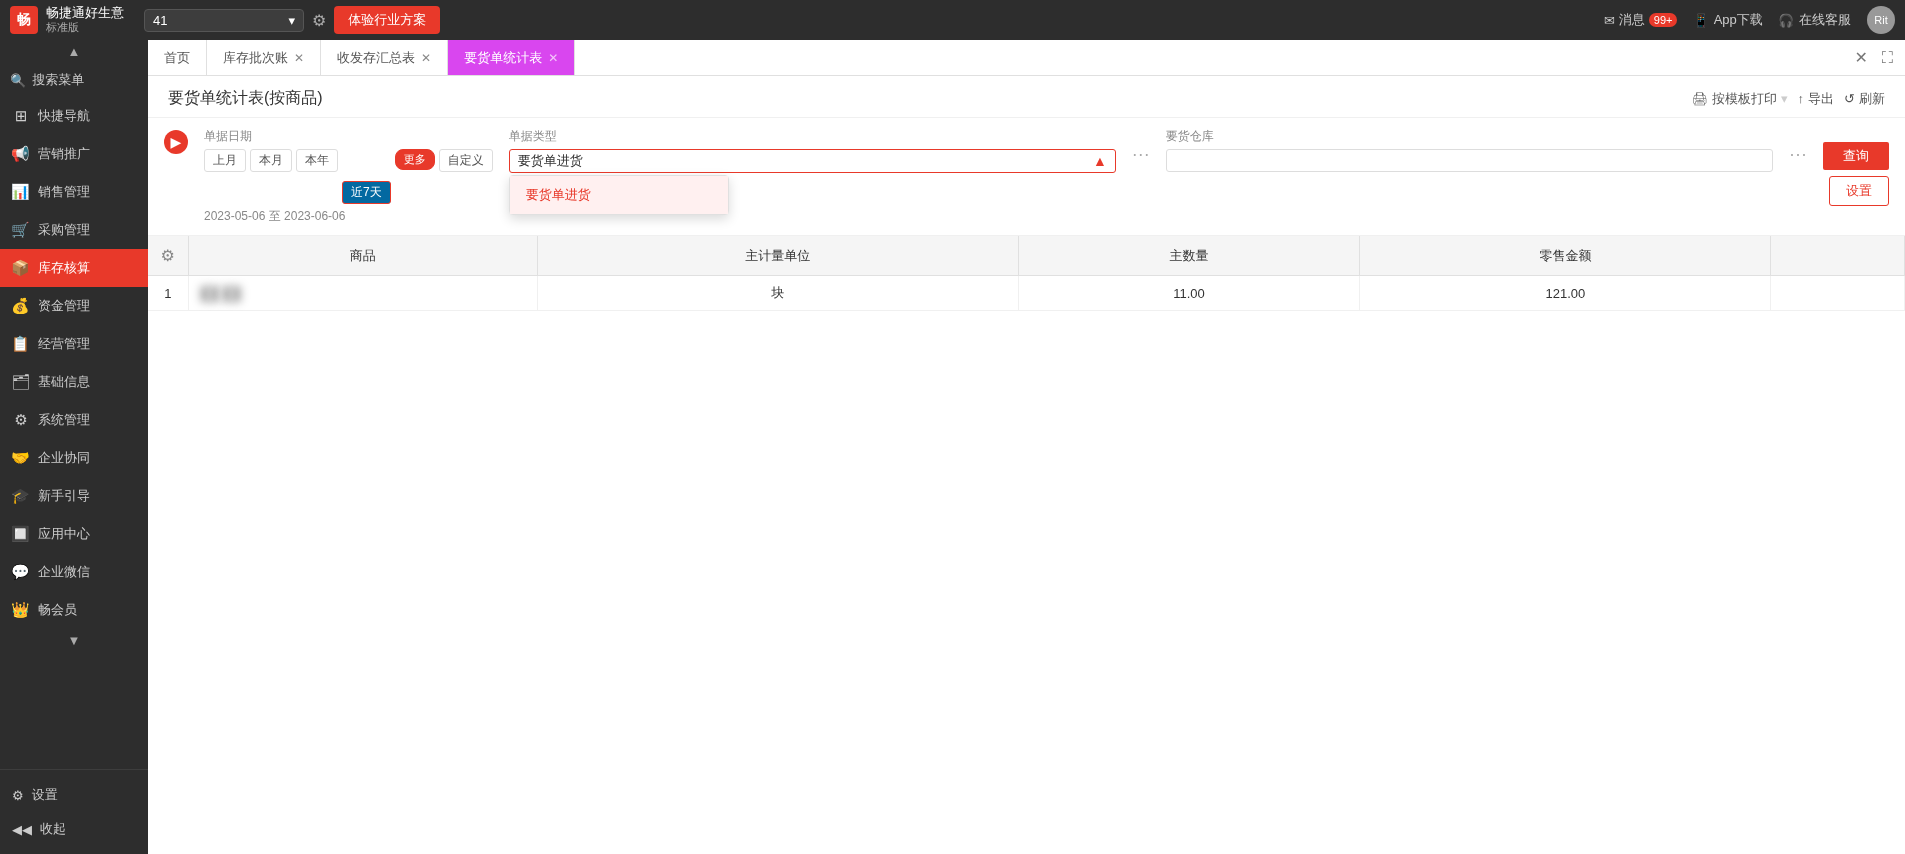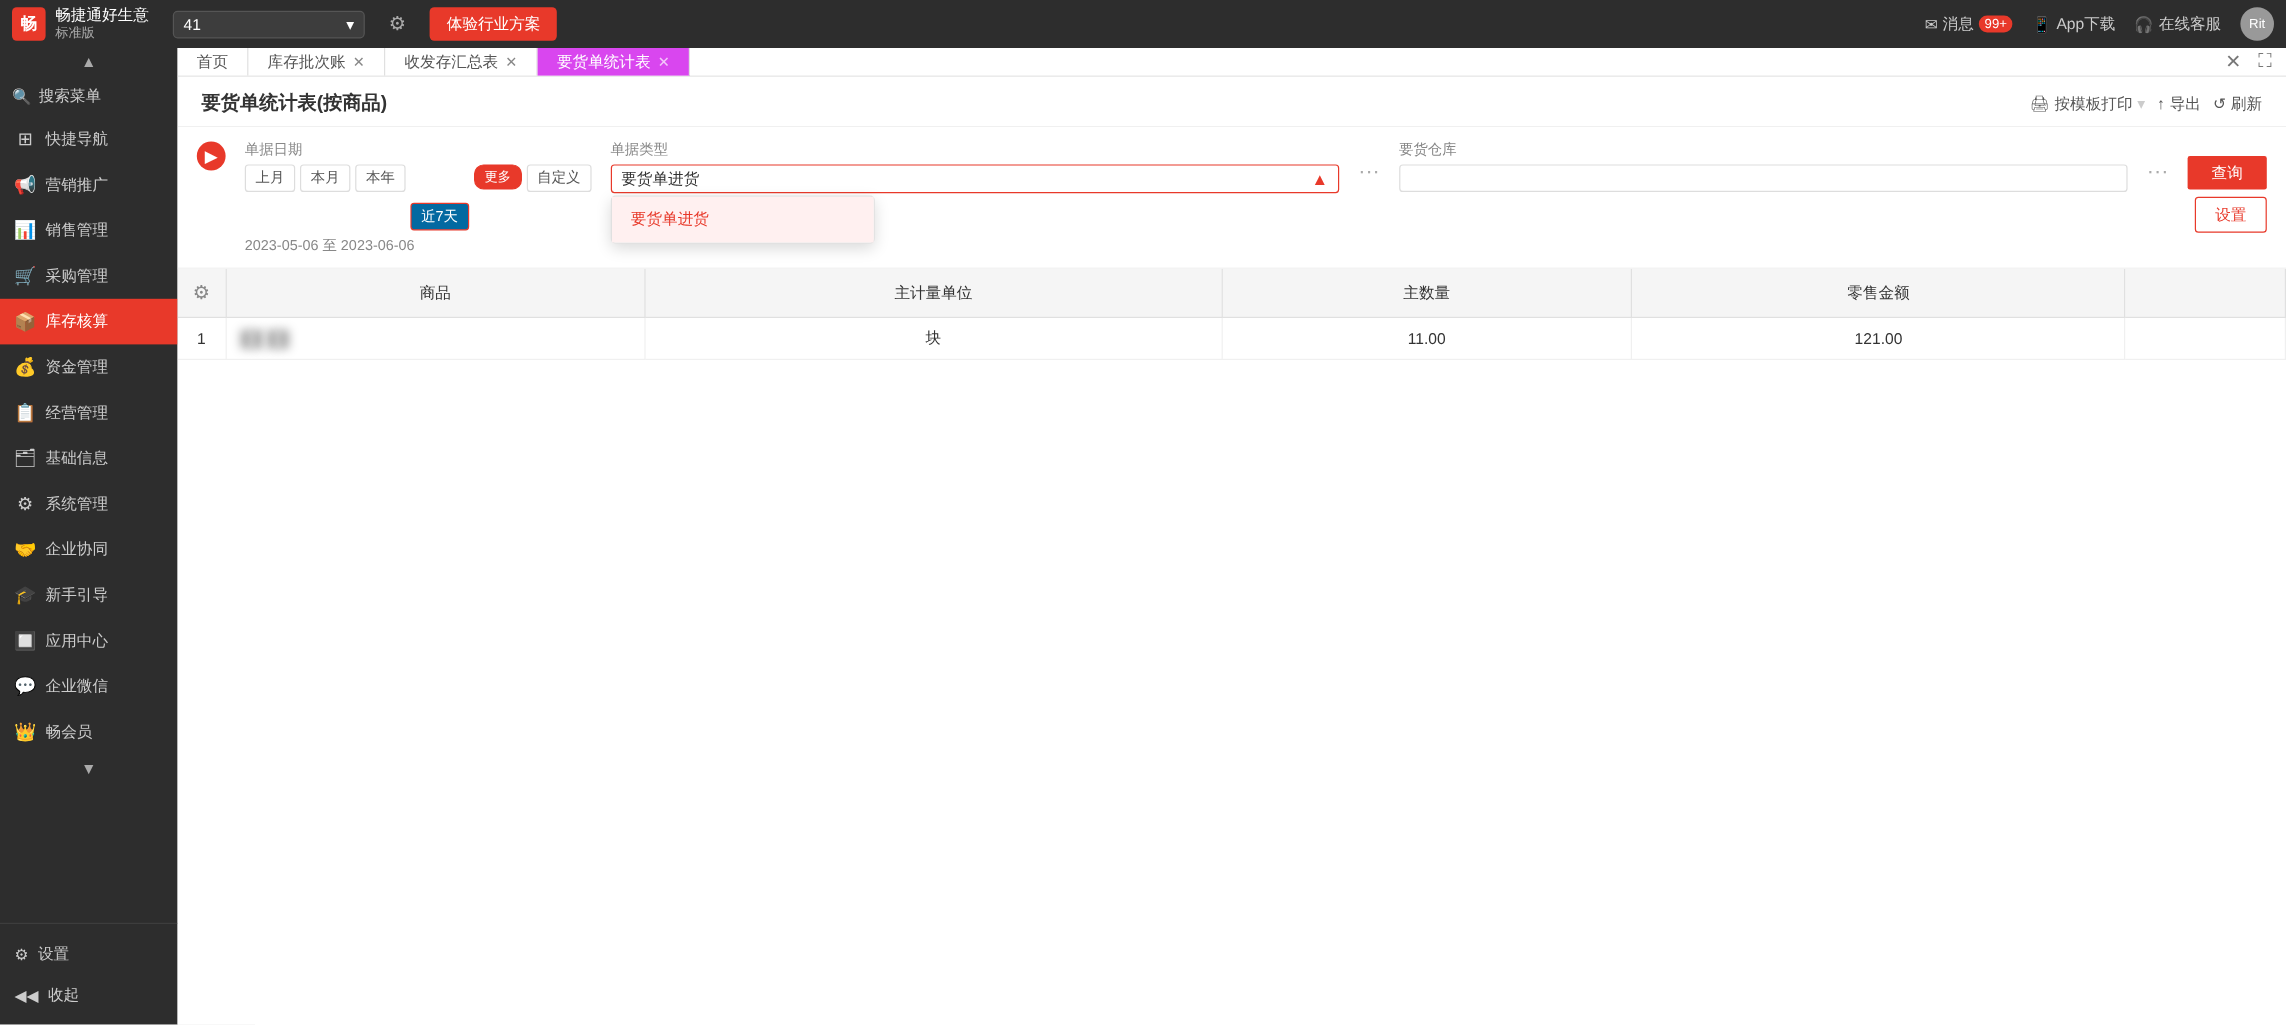--- a/index.html
+++ b/index.html
@@ -10,48 +10,48 @@
     .top-bar { height: 40px; background: #2d2d2d; display: flex; align-items: center; padding: 0 10px; flex-shrink: 0; }
     .main-layout { display: flex; flex: 1; overflow: hidden; }
     .sidebar { width: 148px; background: #2d2d2d; display: flex; flex-direction: column; height: 100%; }
     .content-area { flex: 1; display: flex; flex-direction: column; background: #f0f0f0; overflow: hidden; }
 
     
     .top-bar-left { display: flex; align-items: center; gap: 8px; }
     .logo-icon { width: 28px; height: 28px; background: #e8392a; border-radius: 4px; display: flex; align-items: center; justify-content: center; color: white; font-size: 14px; font-weight: bold; }
     .app-title { color: white; font-size: 13px; line-height: 1.2; }
     .app-subtitle { color: #aaa; font-size: 11px; }
-    .top-bar-center { flex: 1; display: flex; align-items: center; gap: 20px; margin-left: 20px; }
+    .top-bar-center { flex: 1; display: flex; align-items: center; gap: 8px; margin-left: 20px; }
     .company-select { background: #3d3d3d; border: 1px solid #555; border-radius: 4px; color: white; padding: 3px 8px; font-size: 13px; display: flex; align-items: center; gap: 5px; cursor: pointer; width: 160px; }
     .settings-btn { color: #aaa; cursor: pointer; font-size: 16px; }
     .trial-btn { background: #e8392a; color: white; border: none; border-radius: 4px; padding: 5px 14px; cursor: pointer; font-size: 13px; }
     .top-bar-right { display: flex; align-items: center; gap: 16px; margin-left: auto; }
     .top-bar-right-item { display: flex; align-items: center; gap: 4px; color: #ccc; cursor: pointer; font-size: 13px; }
     .badge { background: #e8392a; color: white; border-radius: 8px; padding: 1px 5px; font-size: 11px; }
     .avatar { width: 28px; height: 28px; background: #888; border-radius: 50%; }
     .sidebar-search { display: flex; align-items: center; gap: 6px; padding: 8px 10px; color: #ccc; cursor: pointer; font-size: 13px; }
     .sidebar-item { display: flex; align-items: center; gap: 8px; padding: 10px 12px; color: #ccc; cursor: pointer; font-size: 13px; }
     .sidebar-item.active { background: #e8392a; color: white; }
     .sidebar-item .icon { width: 18px; height: 18px; display: flex; align-items: center; justify-content: center; font-size: 15px; }
     .sidebar-bottom { margin-top: auto; border-top: 1px solid #3d3d3d; padding: 8px 0; }
     .sidebar-bottom-item { display: flex; align-items: center; gap: 8px; padding: 8px 12px; color: #ccc; cursor: pointer; font-size: 13px; }
 
     
-    .tab-bar { display: flex; align-items: center; background: white; border-bottom: 1px solid #e0e0e0; padding: 0; height: 24px; flex-shrink: 0; }
+    .tab-bar { display: flex; align-items: center; background: white; border-bottom: 1px solid #e0e0e0; padding: 0; height: 36px; flex-shrink: 0; }
     .tab-item { display: flex; align-items: center; gap: 6px; padding: 0 16px; height: 100%; cursor: pointer; border-right: 1px solid #e0e0e0; color: #555; font-size: 13px; white-space: nowrap; }
     .tab-item.active { background: #d946ef; color: white; }
     .tab-item .close-icon { font-size: 12px; cursor: pointer; opacity: 0.7; }
     .tab-item.active .close-icon { color: white; }
     .tab-bar-right { margin-left: auto; display: flex; align-items: center; gap: 6px; padding-right: 8px; }
     .tab-bar-btn { background: none; border: none; cursor: pointer; color: #777; font-size: 16px; padding: 4px; }
 
     
     .page-content { flex: 1; background: white; margin: 0; overflow: auto; position: relative; }
     .page-header { padding: 12px 20px 8px; border-bottom: 1px solid #f0f0f0; display: flex; align-items: center; justify-content: space-between; }
-    .page-title { font-size: 16px; font-weight: bold; color: #333; }
+    .page-title { font-size: 16px; font-weight: normal; color: #333; }
     .page-actions { display: flex; align-items: center; gap: 10px; }
     .action-btn { display: flex; align-items: center; gap: 4px; color: #555; cursor: pointer; font-size: 13px; background: none; border: none; }
 
     
     .filter-bar { display: flex; align-items: flex-start; padding: 10px 16px; background: white; border-bottom: 1px solid #f0f0f0; gap: 16px; flex-shrink: 0; }
     .filter-expand-btn { width: 24px; height: 24px; background: #e8392a; border-radius: 50%; display: flex; align-items: center; justify-content: center; color: white; cursor: pointer; font-size: 14px; flex-shrink: 0; margin-top: 2px; }
     .filter-group { display: flex; flex-direction: column; gap: 4px; }
     .filter-label { color: #888; font-size: 12px; }
     .filter-row { display: flex; align-items: center; gap: 8px; }
     .filter-date-btns { display: flex; align-items: flex-start; gap: 4px; }

